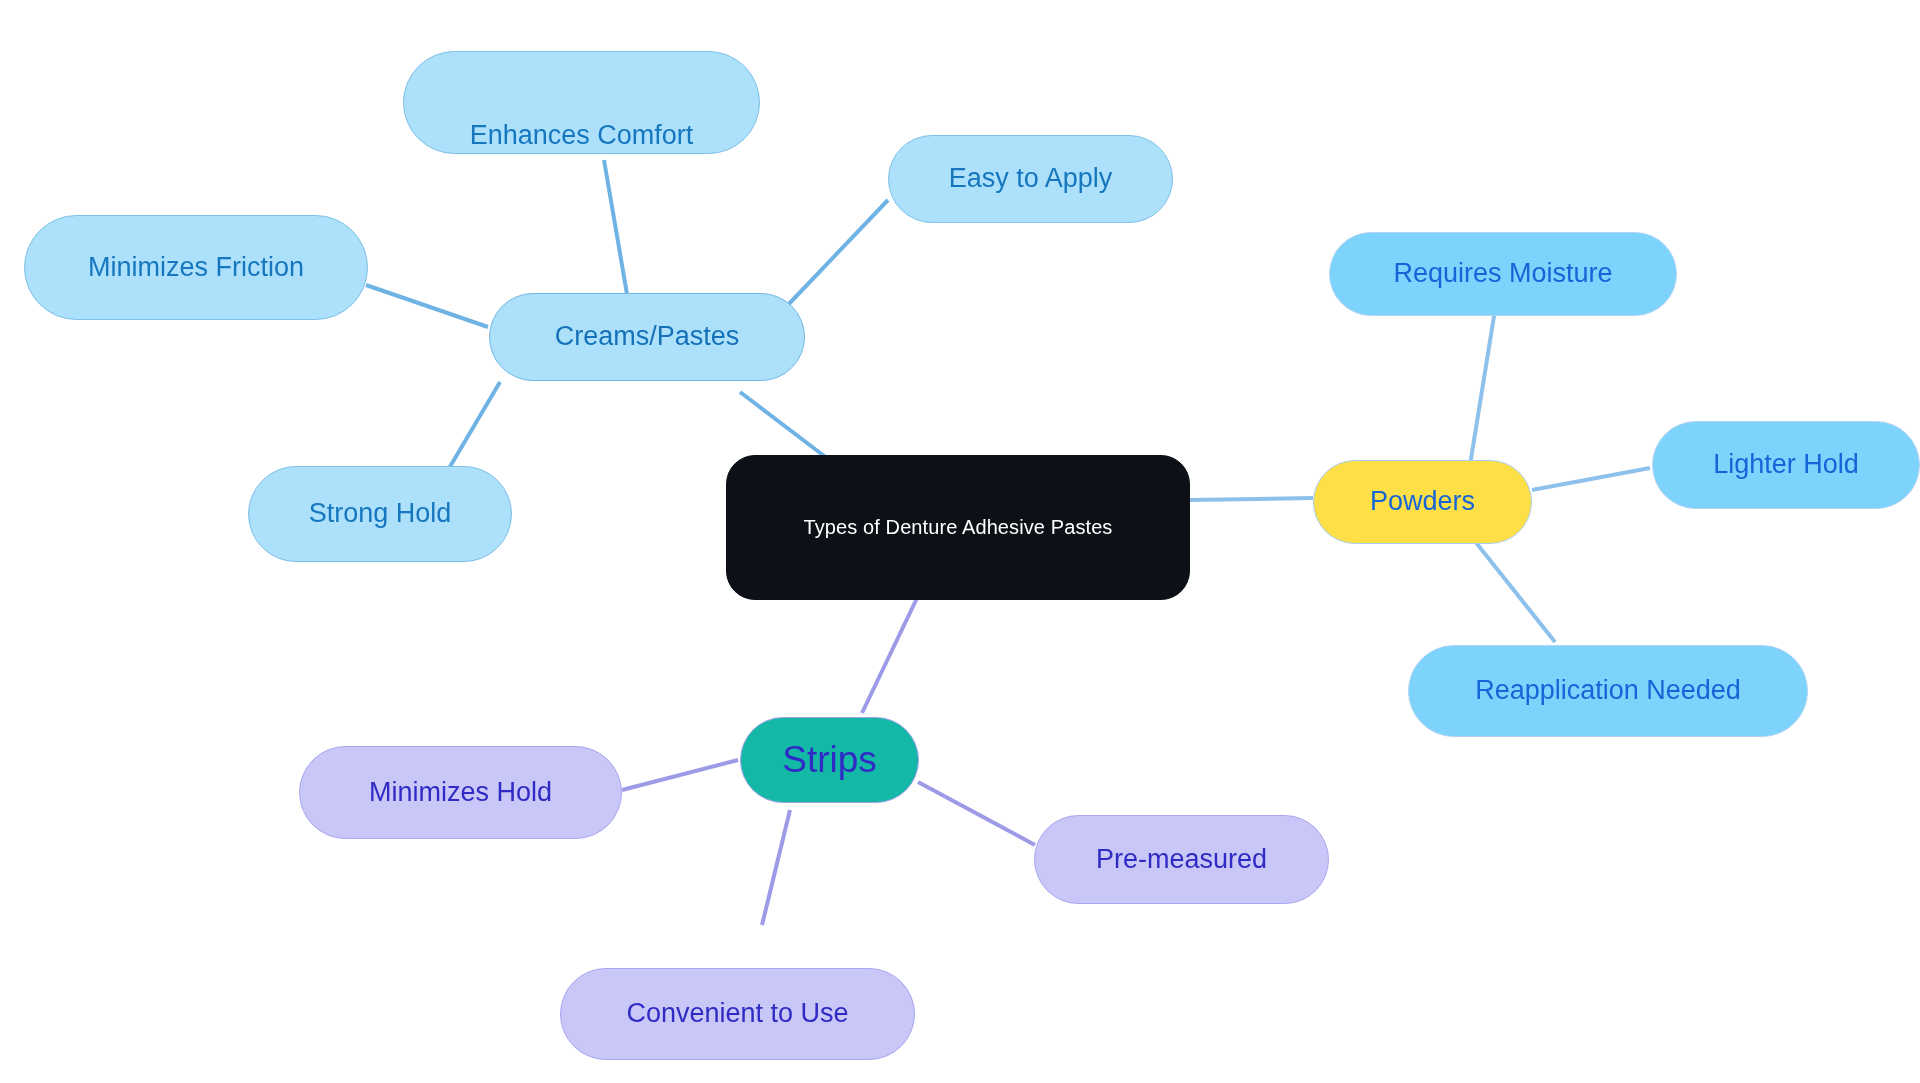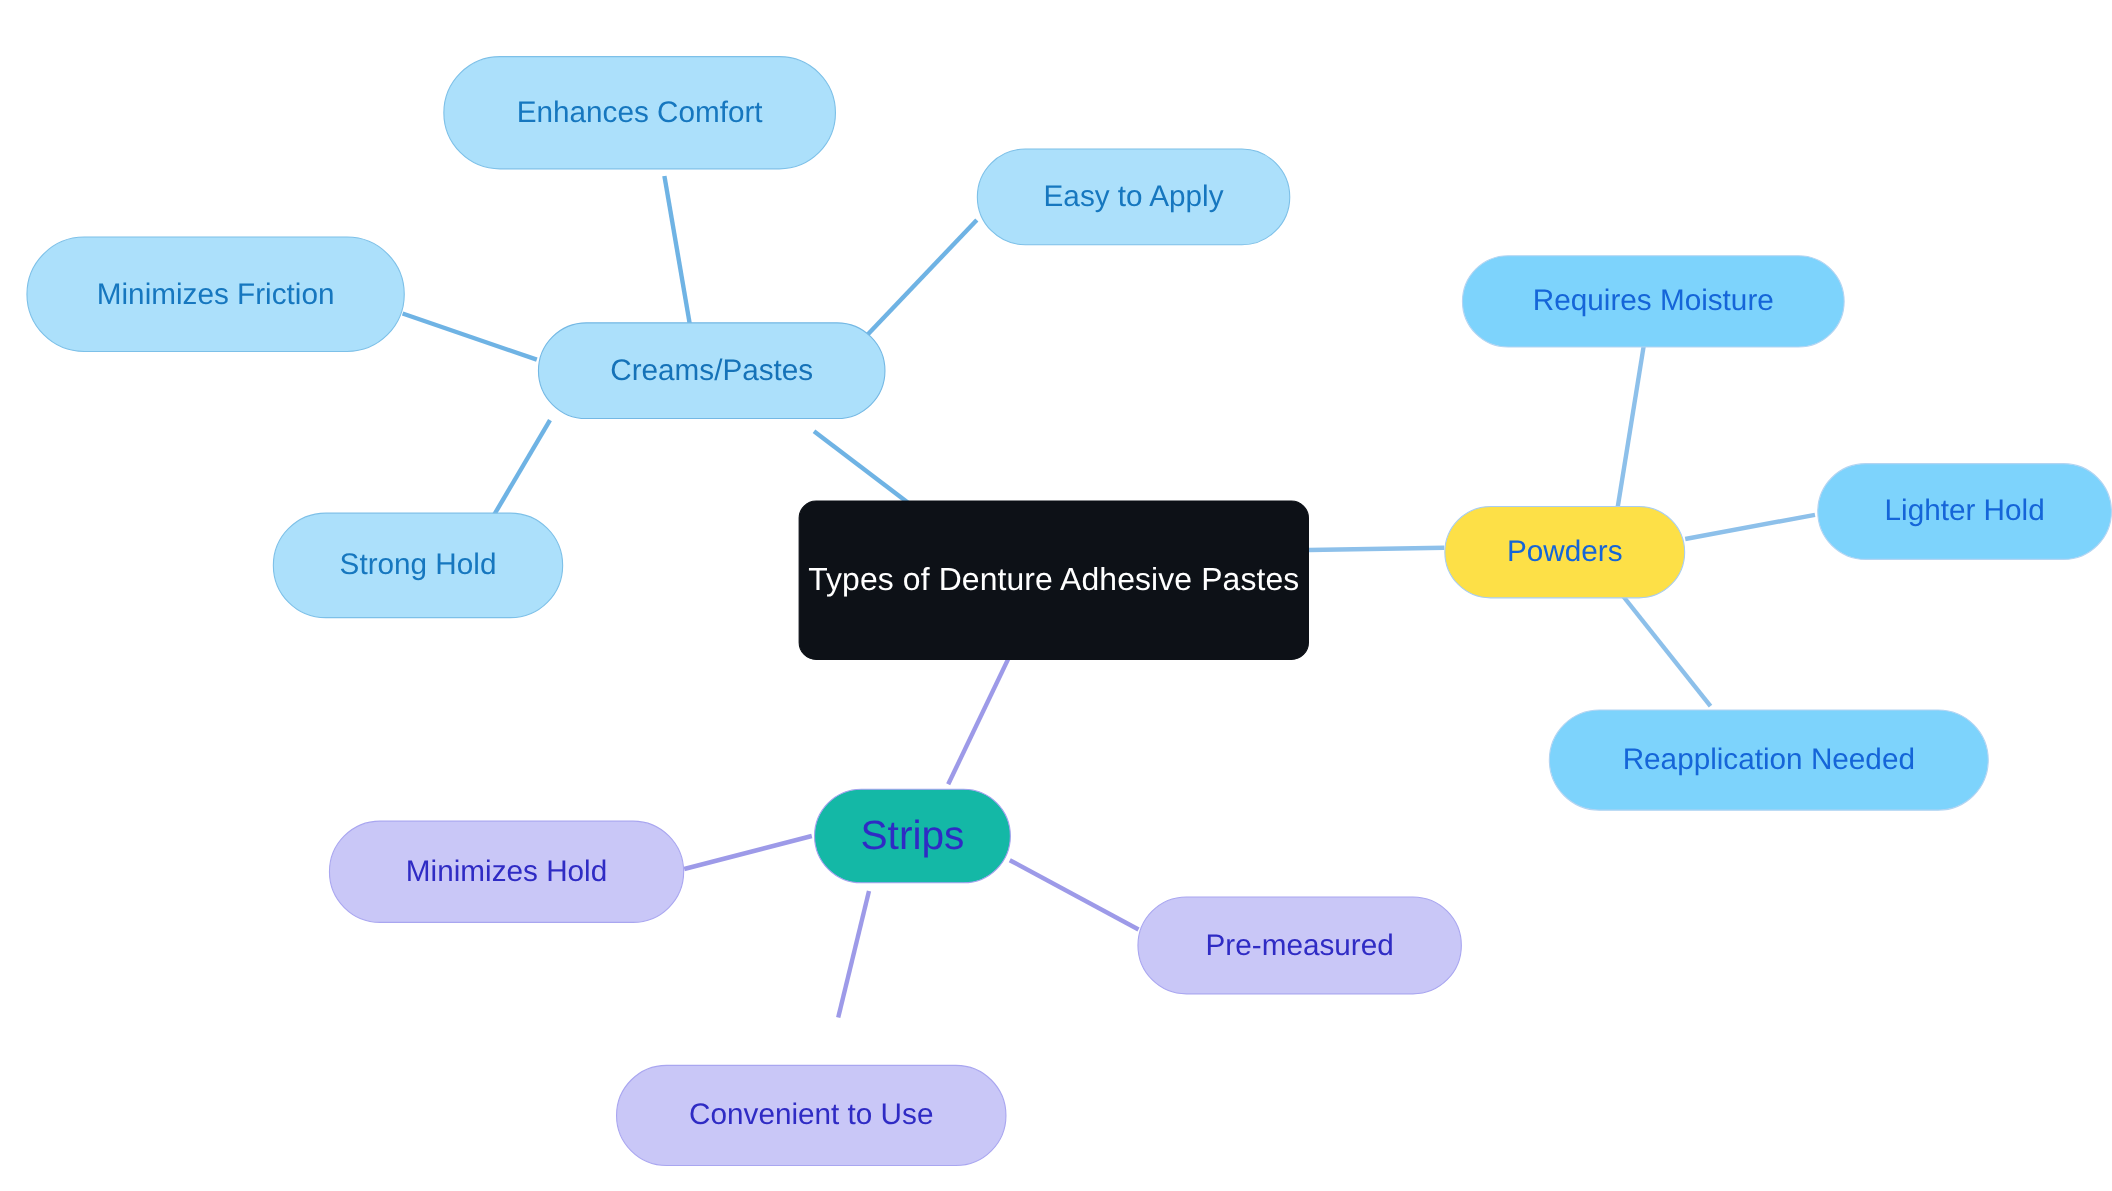--- a/index.html
+++ b/index.html
@@ -1,21 +1,21 @@
 <!DOCTYPE html>
 <html><head>
 <meta charset="utf-8">
 <style>
   html,body{margin:0;padding:0;background:#ffffff;}
   body{width:1920px;height:1083px;font-family:"Liberation Sans","DejaVu Sans",sans-serif;overflow:hidden;}
   #canvas{position:relative;width:1920px;height:1083px;background:#ffffff;}
   #edges{position:absolute;left:0;top:0;width:1920px;height:1083px;}
   .node{position:absolute;box-sizing:border-box;display:flex;align-items:center;justify-content:center;text-align:center;border-radius:999px;border-style:solid;border-width:1.5px;line-height:1.25;}
   .node-label{display:block;width:100%;padding:0 6px;}
-  .root{background:#0d1117;border-color:#0d1117;color:#ffffff;font-size:29px;border-radius:16px;letter-spacing:.1px;}
+  .root{background:#0d1117;border-color:#0d1117;color:#ffffff;font-size:20px;border-radius:29px;letter-spacing:.1px;}
   .br-cream{background:#ace0fb;border-color:#74b8e4;color:#1572b8;font-size:27px;}
   .leaf-cream{background:#ace0fb;border-color:#7dc0e8;color:#1677bf;font-size:27px;}
   .br-powder{background:#fde047;border-color:#a9cdf0;color:#1565d8;font-size:27px;}
   .leaf-powder{background:#7dd3fc;border-color:#b3d4f2;color:#1565d8;font-size:27px;}
   .br-strip{background:#14b8a6;border-color:#a3a0ee;color:#2f2bc4;font-size:37px;}
   .leaf-strip{background:#c9c7f7;border-color:#a9a6f0;color:#2f2bc4;font-size:27px;}
 </style>
 </head>
 <body>
 
@@ -42,21 +42,21 @@
   </svg>
 
   <div class="node root" style="left:726px;top:455px;width:464px;height:145px;">
     <span class="node-label">Types of Denture Adhesive Pastes</span>
   </div>
 
   <div class="node br-cream" style="left:489px;top:293px;width:316px;height:88px;align-items:center;">
     <span class="node-label">Creams/Pastes</span>
   </div>
 
-  <div class="node leaf-cream" style="left:403px;top:51px;width:357px;height:103px;">
+  <div class="node leaf-cream" style="left:403px;top:51px;width:357px;height:103px;align-items:flex-end;">
     <span class="node-label">Enhances Comfort</span>
   </div>
 
   <div class="node leaf-cream" style="left:24px;top:215px;width:344px;height:105px;">
     <span class="node-label">Minimizes Friction</span>
   </div>
 
   <div class="node leaf-cream" style="left:888px;top:135px;width:285px;height:88px;">
     <span class="node-label">Easy to Apply</span>
   </div>

